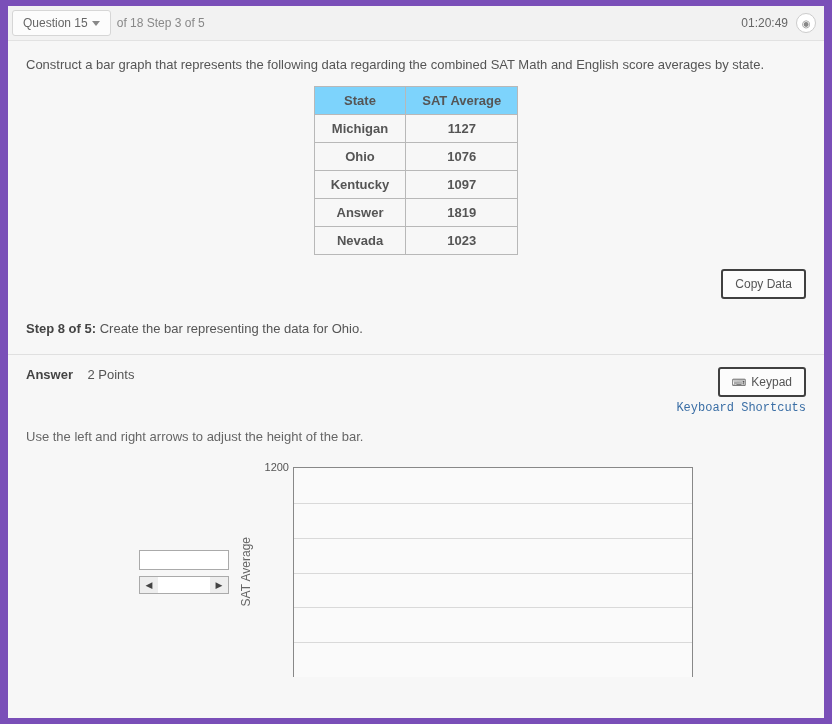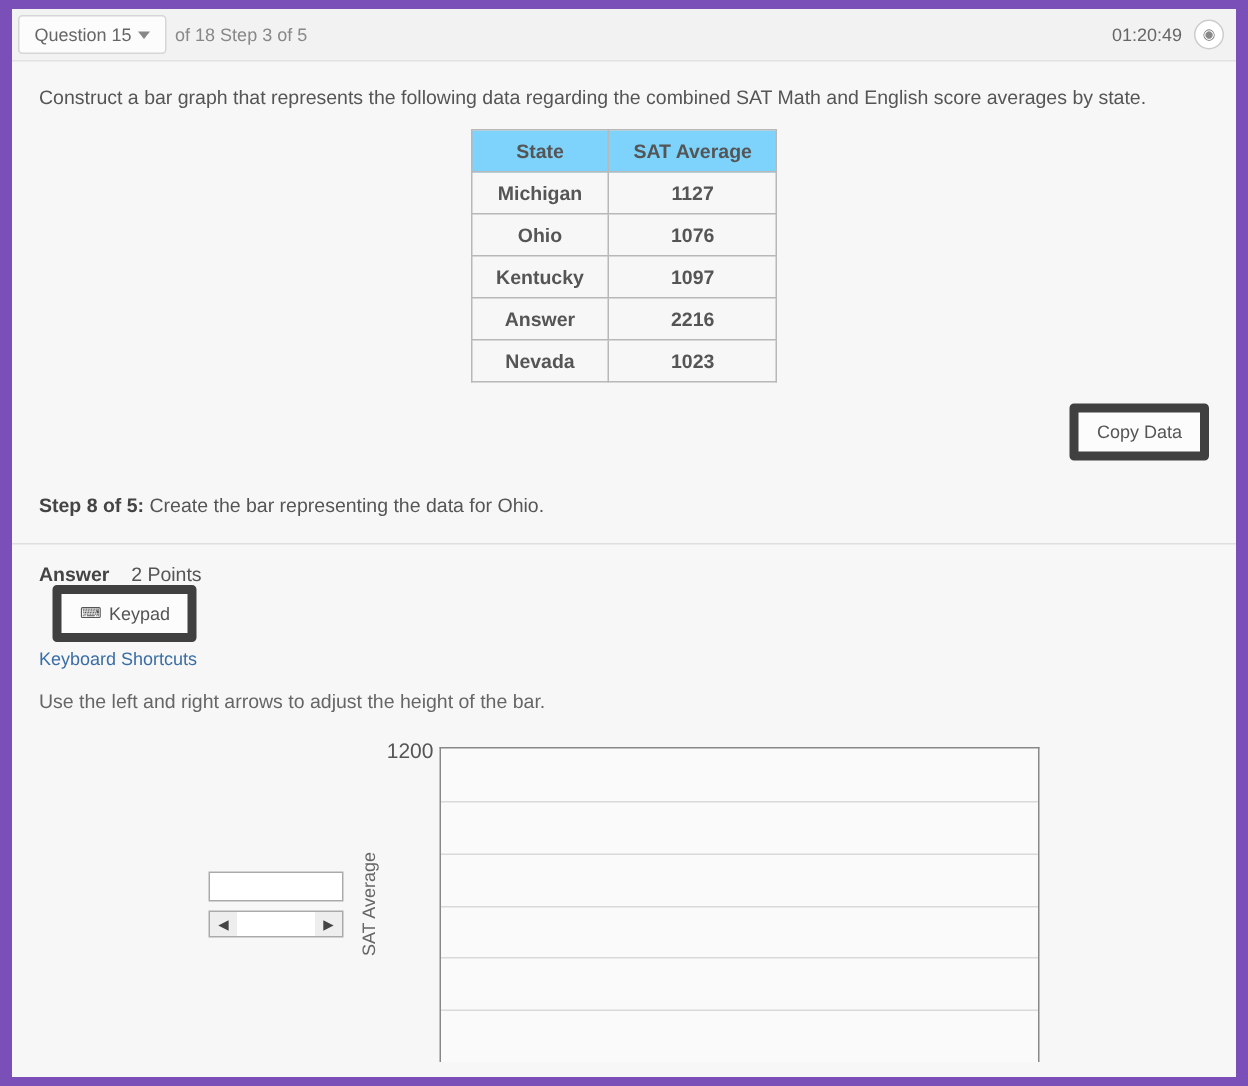--- a/index.html
+++ b/index.html
@@ -70,43 +70,42 @@
     border: 1px solid #b8b8b8;
     padding: 6px 16px;
     text-align: center;
     color: #555;
     font-weight: bold;
   }
   .data-table th { background: #7dd3fc; font-weight: bold; }
   .copy-row { text-align: right; margin-bottom: 22px; }
   .btn {
     background: #fcfcfc;
-    border: 6px solid #404040;
+    border: 2px solid #404040;
     border-radius: 3px;
     padding: 6px 12px;
     font-size: 12px;
     color: #555;
     display: inline-flex;
     align-items: center;
     gap: 5px;
   }
   .step-line { font-size: 13px; color: #555; margin-bottom: 18px; }
   .step-line b { color: #444; }
   .divider { border: none; border-top: 1px solid #e0e0e0; margin: 0 -18px 12px -18px; }
   .answer-row {
     display: flex;
     justify-content: space-between;
     align-items: flex-start;
     margin-bottom: 4px;
-    flex-direction: column;
   }
   .answer-left { font-size: 13px; color: #555; }
   .answer-left b { color: #444; }
   .answer-right { text-align: right; font-size: 12px; }
-  .shortcuts-link { color: #3a6ea5; font-size: 12px; margin-top: 4px; display: block; }
+  .shortcuts-link { color: #3a6ea5; font-size: 12px; margin-top: 4px; display: block; font-family: Liberation Mono, monospace; }
   .hint { font-size: 13px; color: #666; margin: 14px 0 18px 0; }
 
   .chart-wrap { text-align: center; }
   .chart-title { font-size: 15px; font-weight: bold; color: #333; margin-bottom: 20px; }
   .chart-flex {
     display: flex;
     align-items: center;
     justify-content: center;
     gap: 0;
     height: 220px;
@@ -144,21 +143,21 @@
   .stepper .track { flex: 1; background: #fff; }
   .ylabel-col {
     writing-mode: vertical-rl;
     transform: rotate(180deg);
     font-size: 12px;
     color: #666;
     margin-right: 6px;
     align-self: center;
   }
   .tick-col {
-    font-size: 14px;
+    font-size: 11px;
     color: #555;
     text-align: right;
     width: 34px;
     position: relative;
     height: 210px;
   }
   .tick-top { position: absolute; top: -6px; right: 4px; }
   .plot {
     width: 400px;
     height: 210px;
@@ -210,21 +209,21 @@
         <tr>
           <td>Ohio</td>
           <td>1076</td>
         </tr>
         <tr>
           <td>Kentucky</td>
           <td>1097</td>
         </tr>
         <tr>
           <td>Answer</td>
-          <td>2216</td>
+          <td>1819</td>
         </tr>
         <tr>
           <td>Nevada</td>
           <td>1023</td>
         </tr>
       </tbody>
     </table>
 
     <div class="copy-row">
       <button class="btn">

